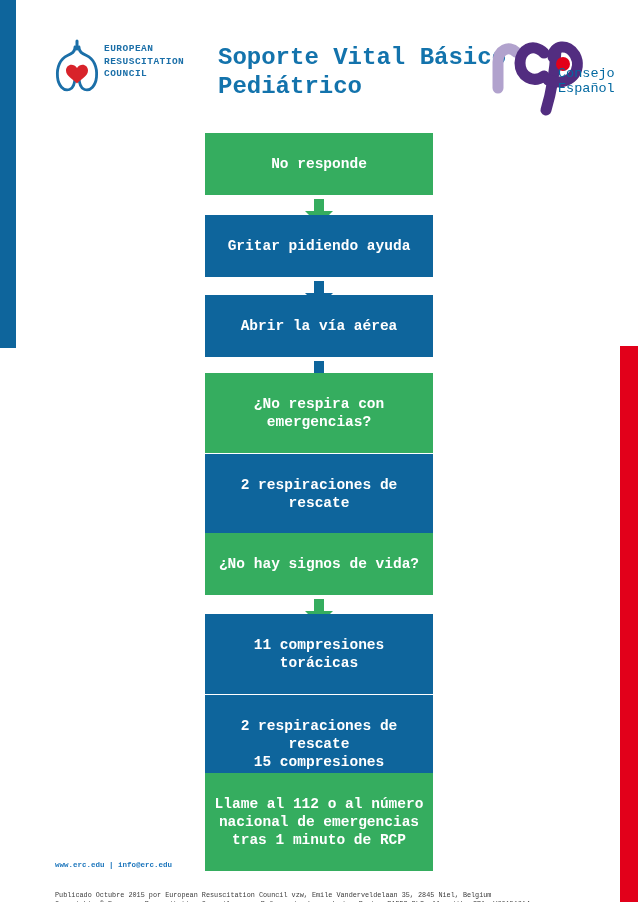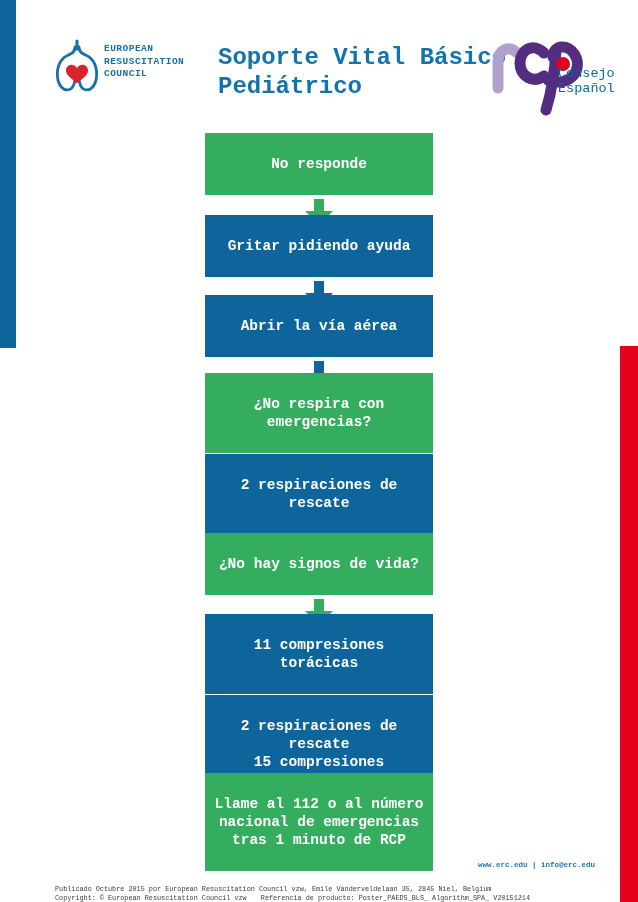--- a/index.html
+++ b/index.html
@@ -36,21 +36,21 @@
   .arrow .head { width:0; height:0; margin:0 auto;
                  border-left:14px solid transparent; border-right:14px solid transparent; }
   .c-green .stem { background:#35AD5F; }
   .c-blue  .stem { background:#0E659C; }
   .c-green .head { border-top:14px solid #35AD5F; }
   .c-blue  .head { border-top:14px solid #0E659C; }
   .arrow-short .stem { height:5px; margin-top:-2px; }
 
   
   .footer { position:absolute; left:55px; top:861px; width:540px; }
-  .footer-links { color:#1B75BC; font-weight:bold; font-size:7.5px; margin-bottom:16px;text-align:right; }
+  .footer-links { color:#1B75BC; font-weight:bold; font-size:7.5px; margin-bottom:22px; }
   .footer-line  { color:#3B3B3B; font-size:6.8px; line-height:9.2px; }
   .footer-line span { margin-right:10px; }
 </style>
 </head>
 <body>
 
 <div class="poster">
 
   <div class="bar-left"></div>
   <div class="bar-right"></div>

